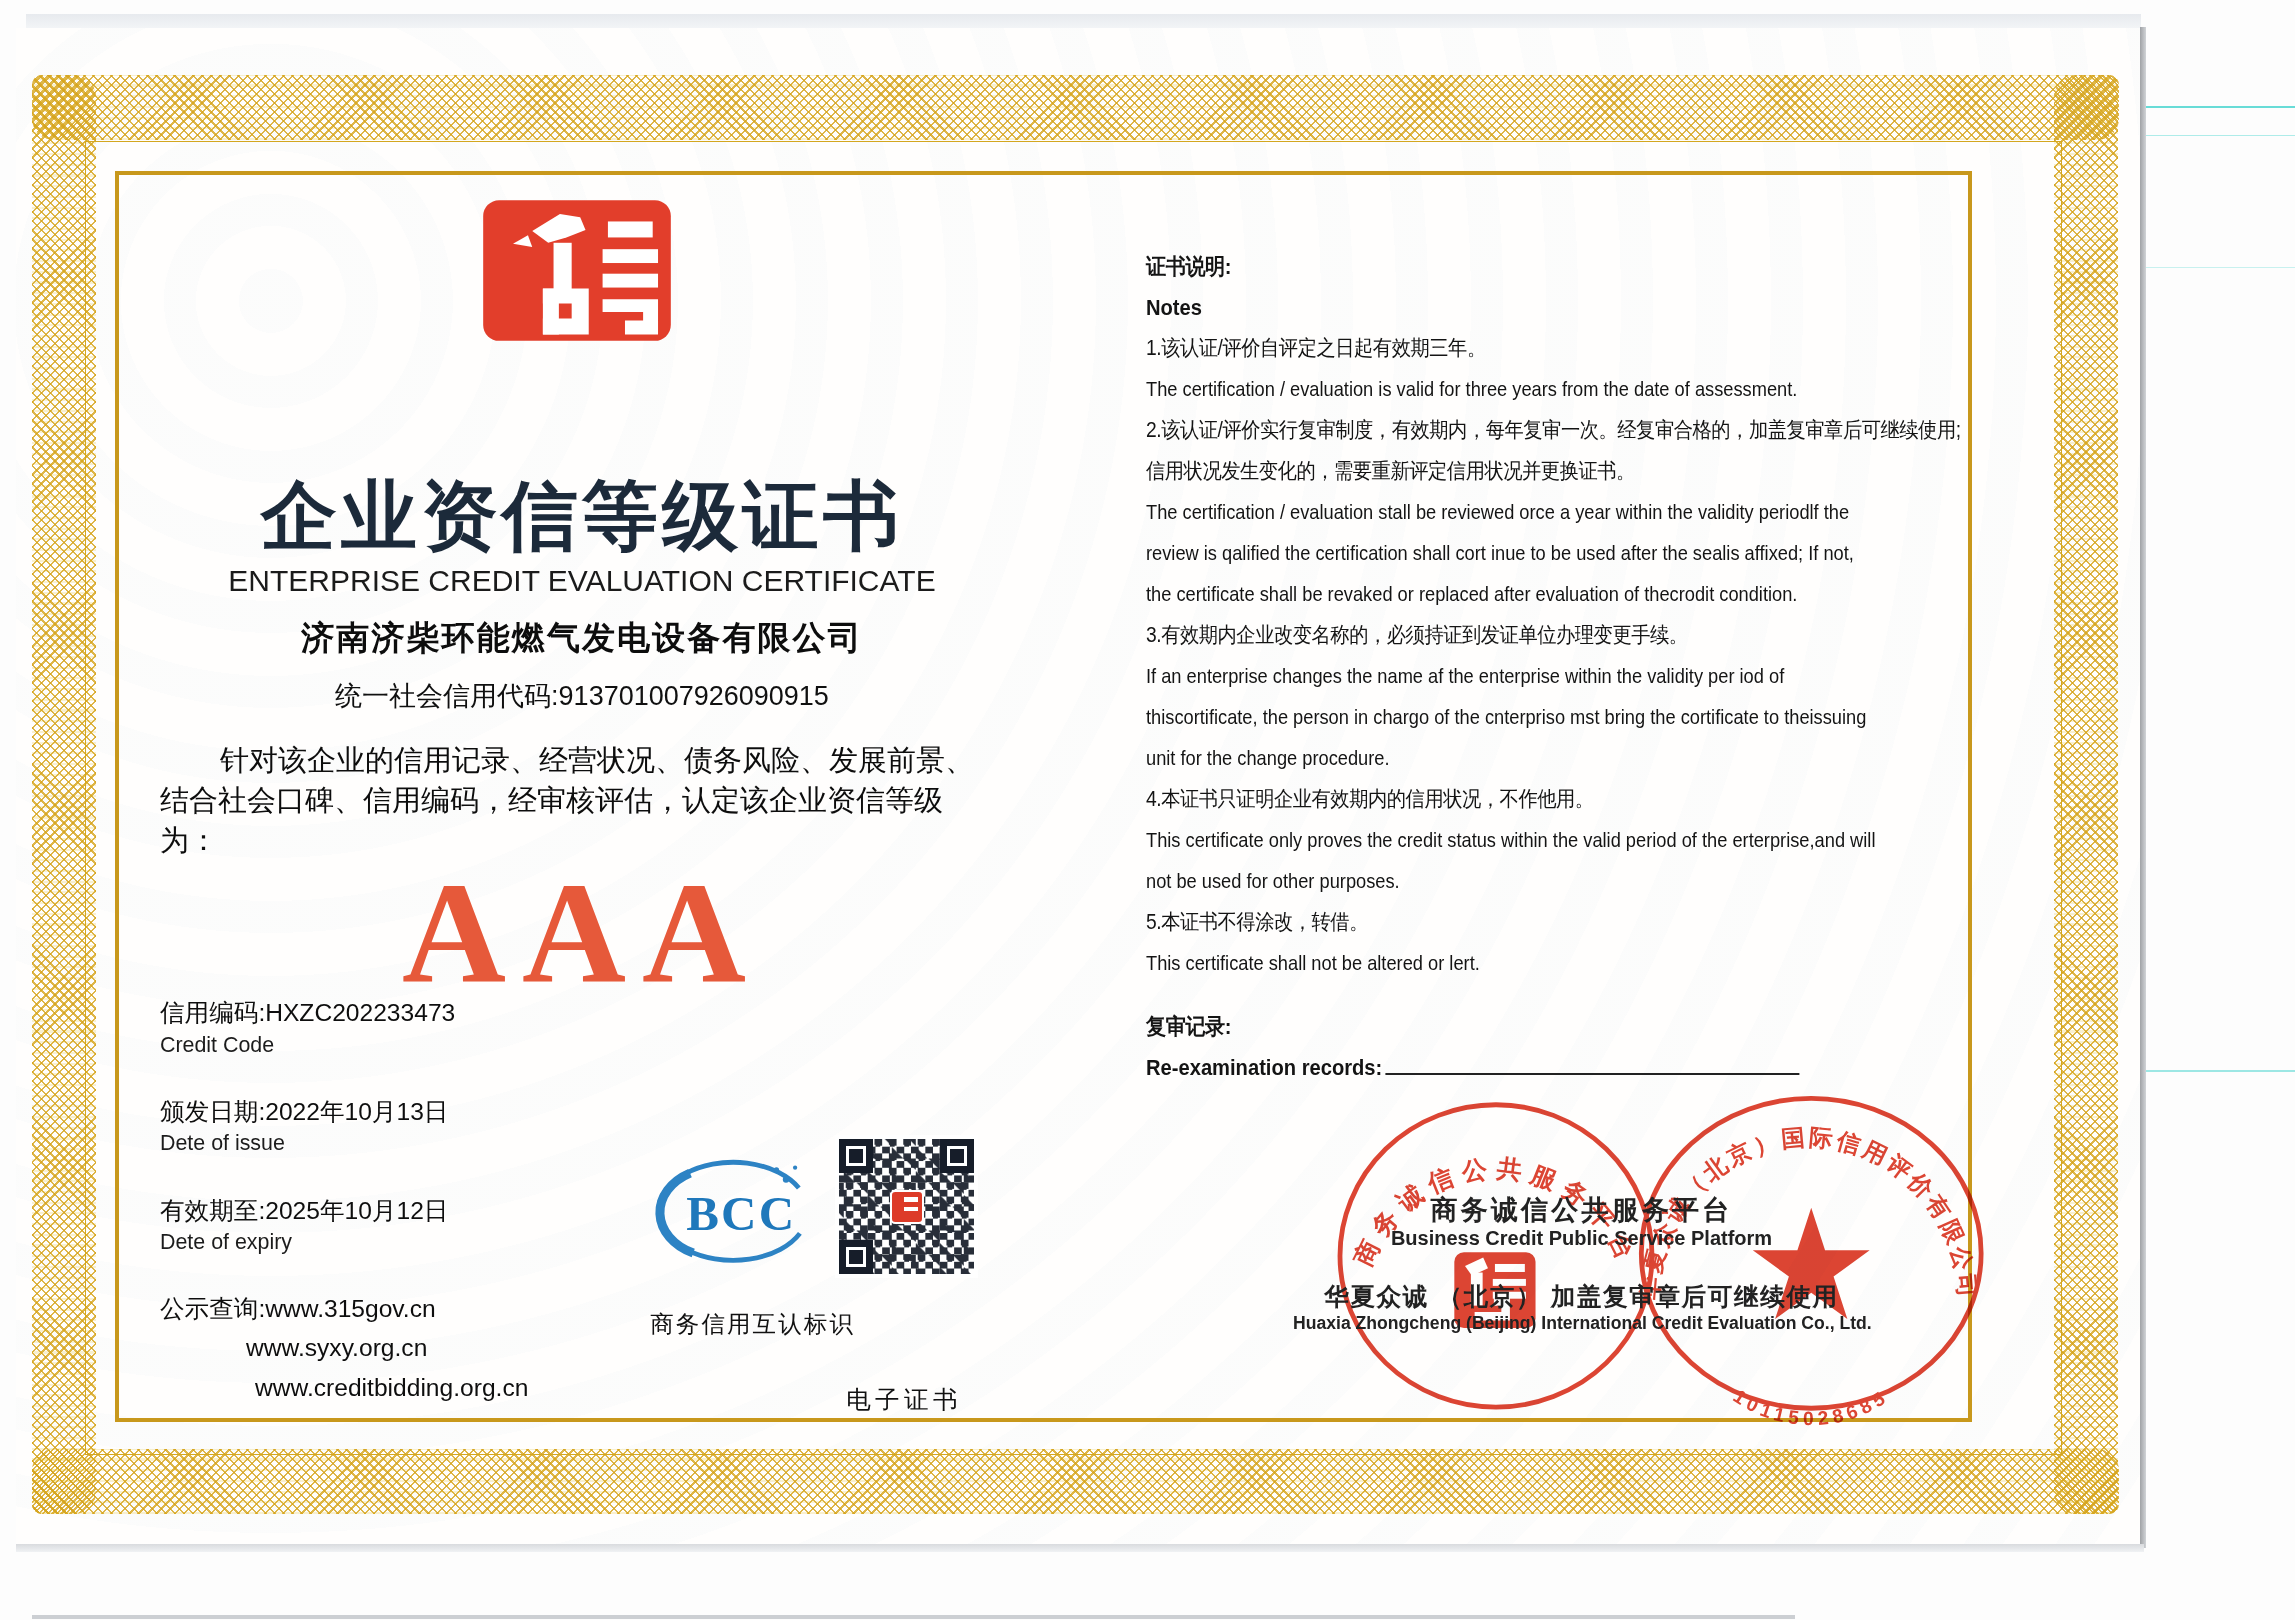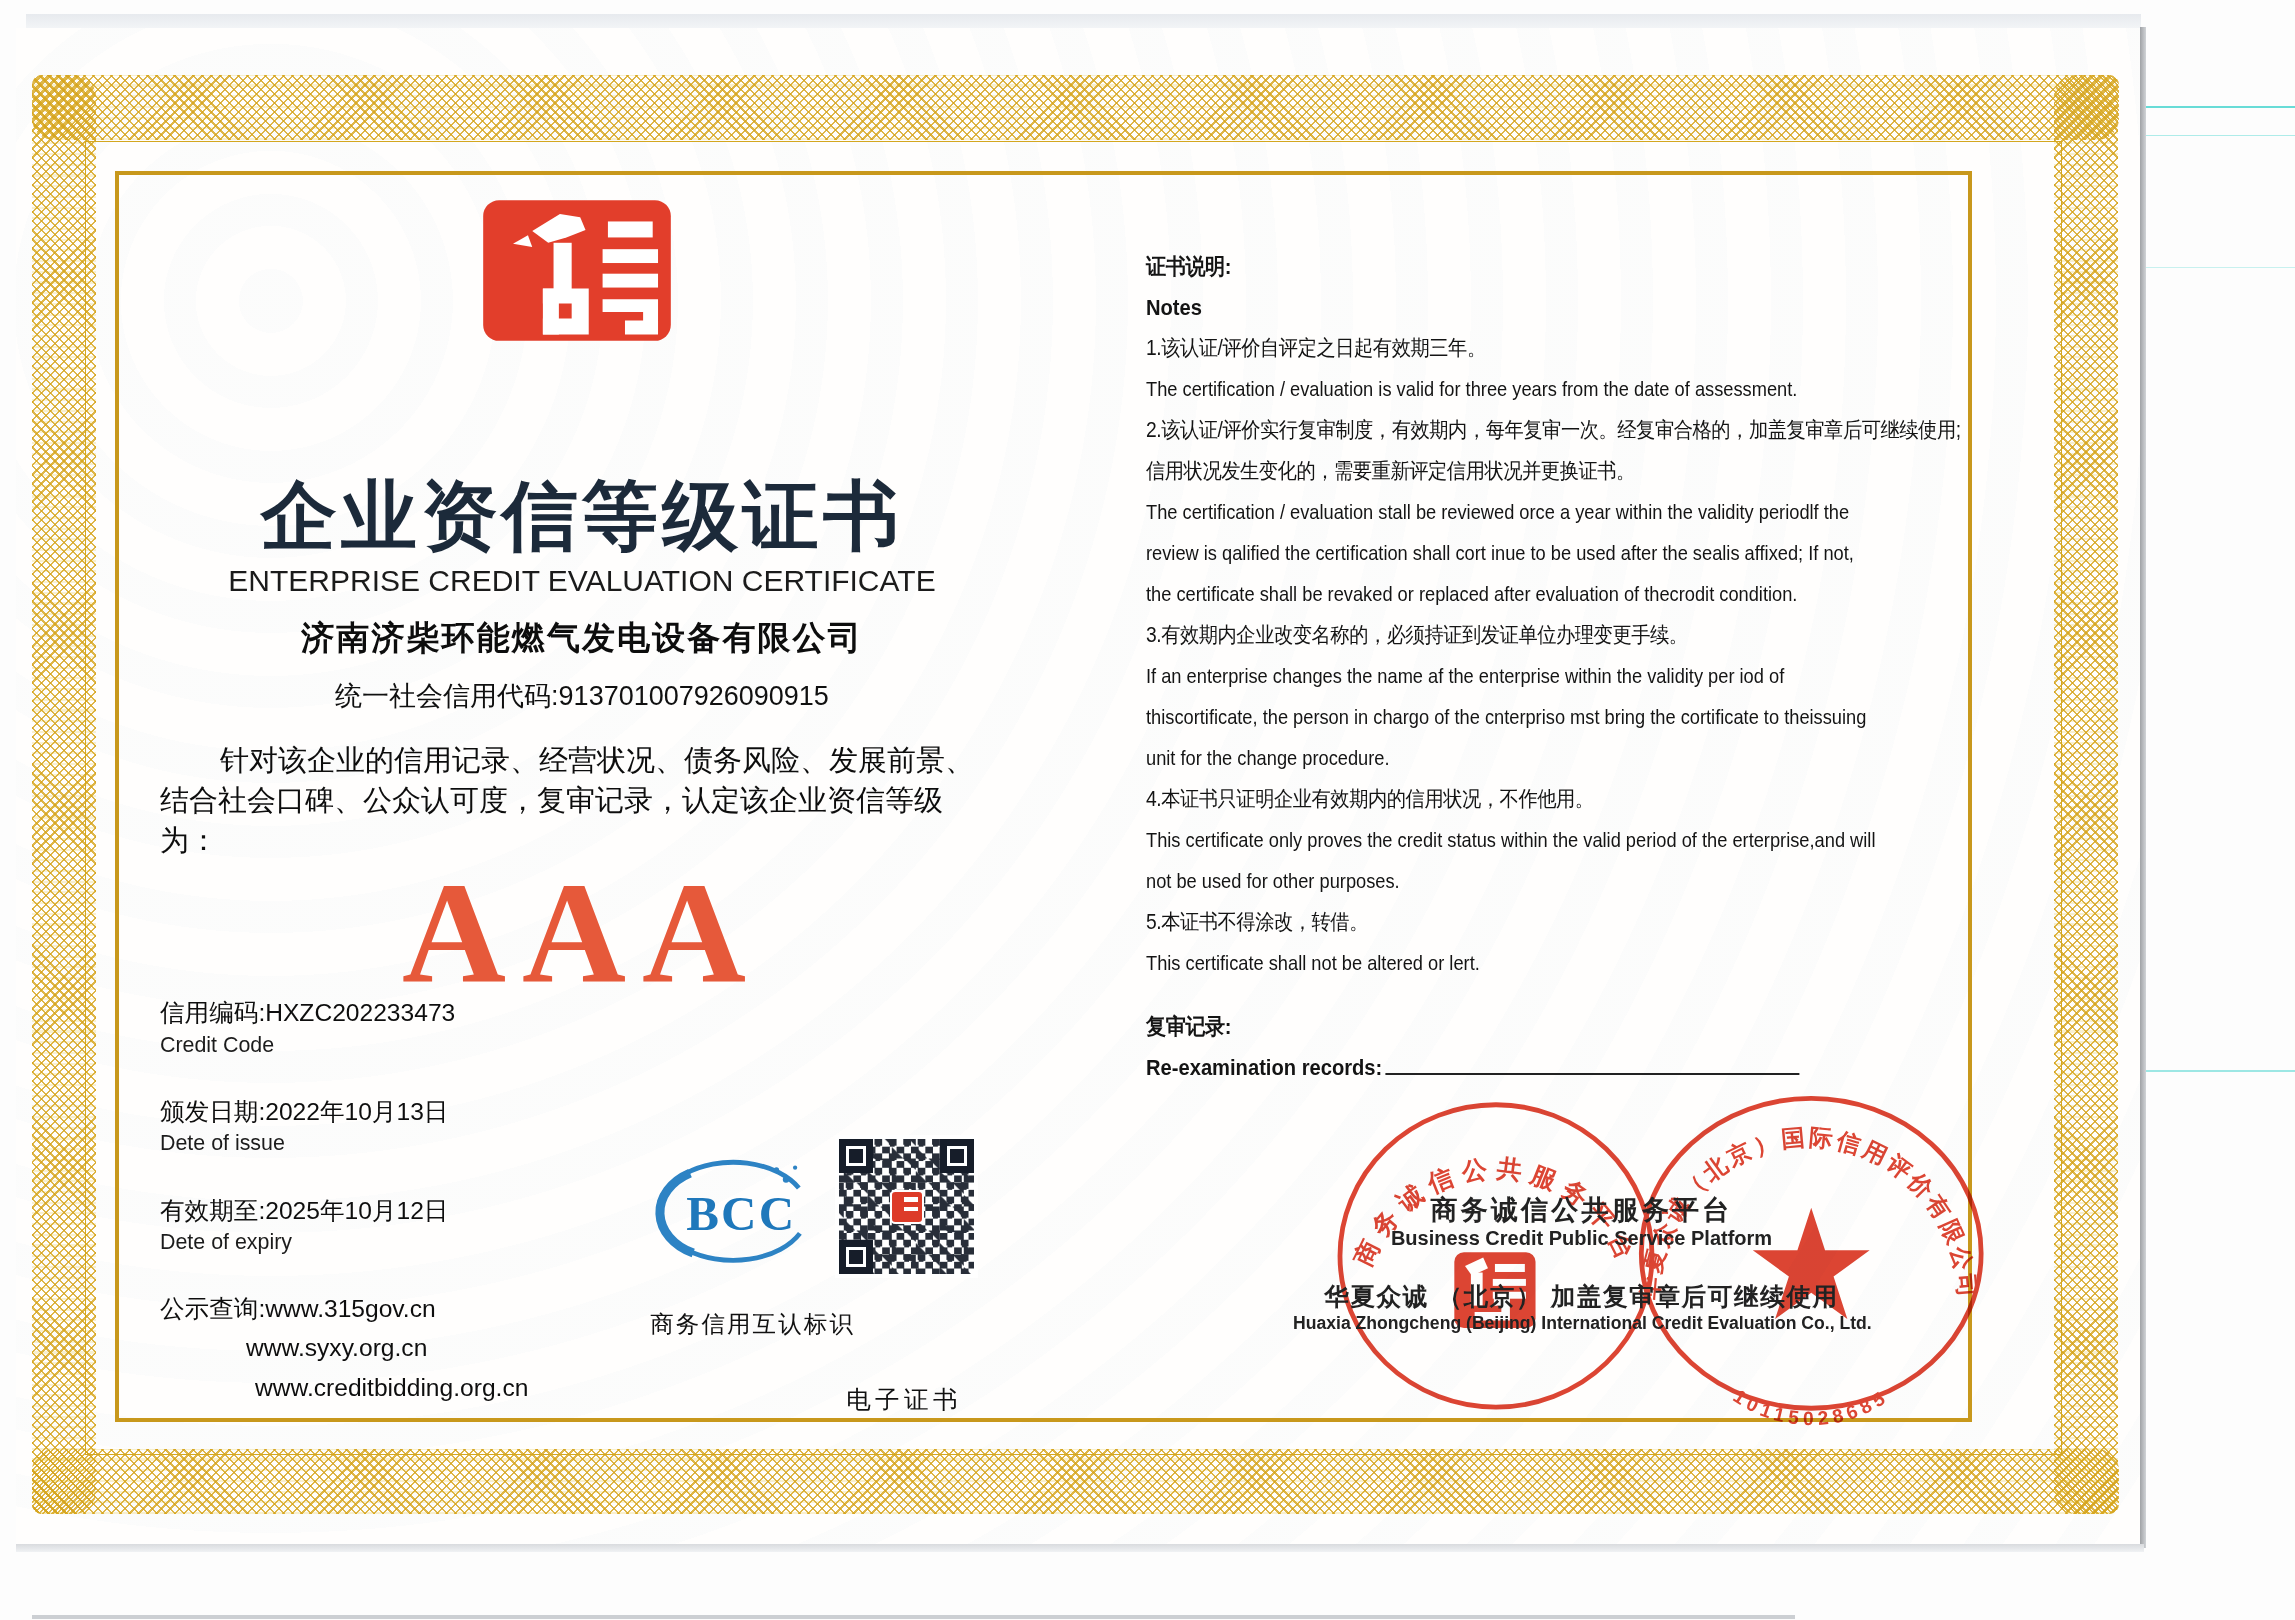--- a/index.html
+++ b/index.html
@@ -130,21 +130,21 @@
     </g>
   </svg>
 
   <div class="lcol title-zh">企业资信等级证书</div>
   <div class="lcol title-en">ENTERPRISE CREDIT EVALUATION CERTIFICATE</div>
   <div class="lcol company">济南济柴环能燃气发电设备有限公司</div>
   <div class="lcol uscc">统一社会信用代码:913701007926090915</div>
 
   <div class="statement">
     <div class="ln first">针对该企业的信用记录、经营状况、债务风险、发展前景、</div>
-    <div class="ln">结合社会口碑、公众认可度，复审记录，认定该企业资信等级</div>
+    <div class="ln">结合社会口碑、信用编码，经审核评估，认定该企业资信等级</div>
     <div class="ln">为：</div>
   </div>
 
   <div class="lcol rating">AAA</div>
 
   <div class="kv zh" style="top:971px;">信用编码:HXZC202233473</div>
   <div class="kv en" style="top:1005px;">Credit Code</div>
   <div class="kv zh" style="top:1070px;">颁发日期:2022年10月13日</div>
   <div class="kv en" style="top:1103px;">Dete of issue</div>
   <div class="kv zh" style="top:1169px;">有效期至:2025年10月12日</div>

